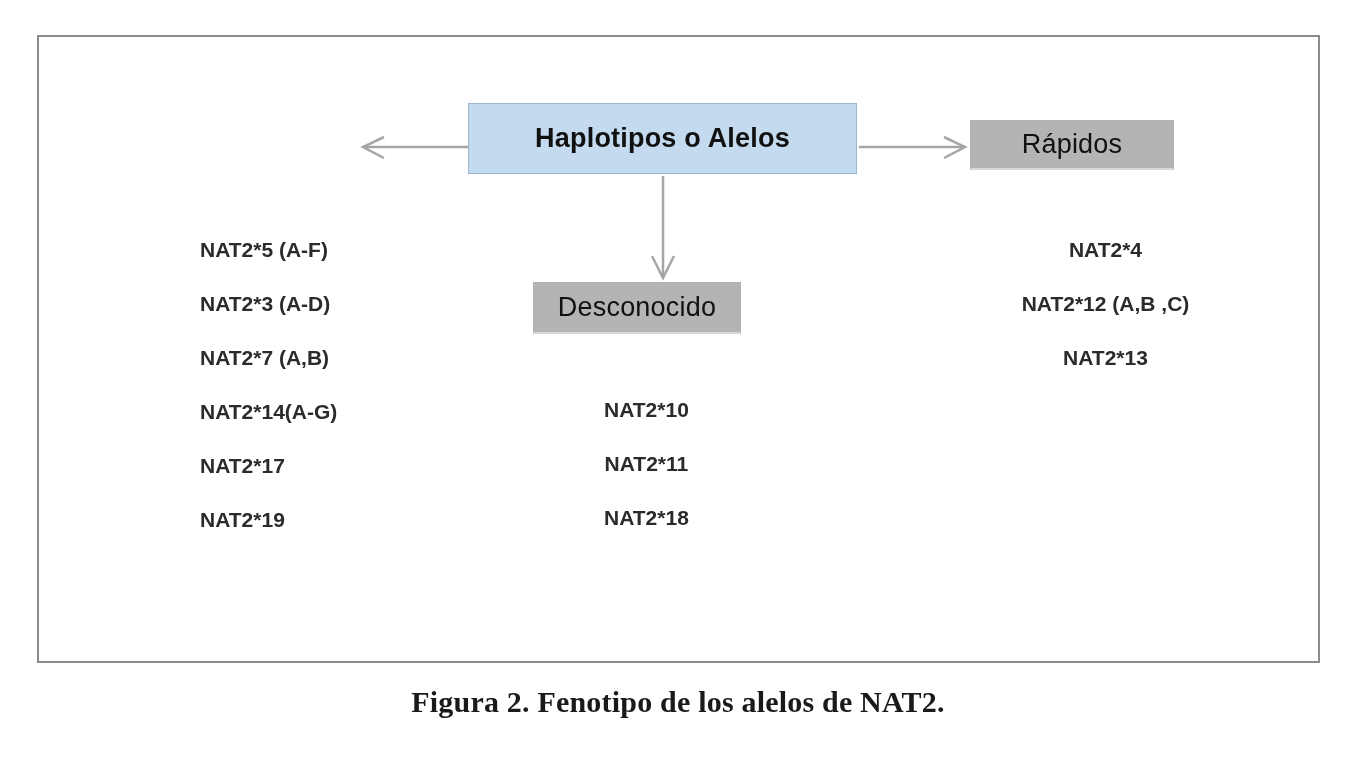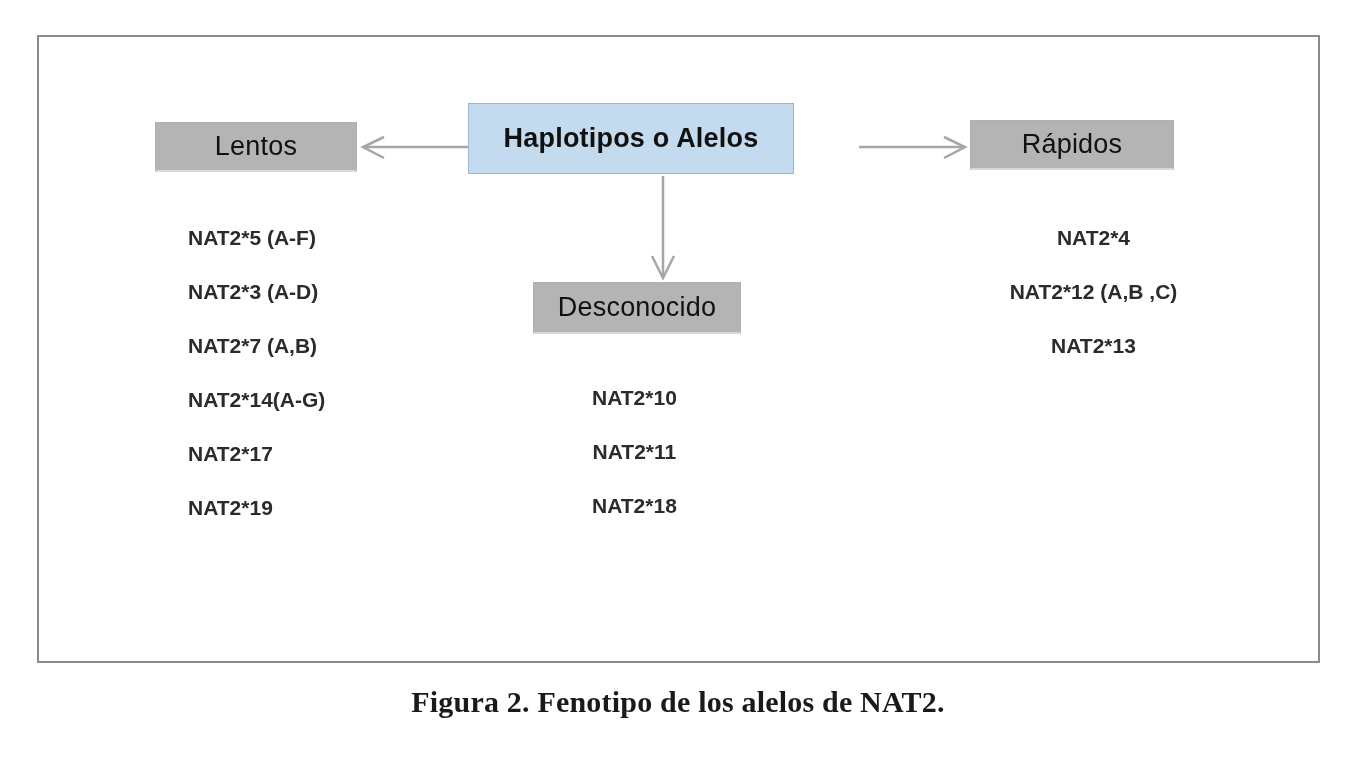--- a/index.html
+++ b/index.html
@@ -64,29 +64,29 @@
   }
   .node-box.blue {
     background: #c3daef;
     border: 1px solid #9ab6d0;
     font-size: 27px;
     font-weight: bold;
     letter-spacing: 0.2px;
   }
 
   #node-lentos      { left: 116px; top: 85px;  width: 202px; height: 50px; }
-  #node-haplotipos  { left: 429px; top: 66px;  width: 326px; height: 71px; }
+  #node-haplotipos  { left: 429px; top: 66px;  width: 389px; height: 71px; }
   #node-rapidos     { left: 931px; top: 83px;  width: 204px; height: 50px; align-items: center; }
   #node-desconocido { left: 494px; top: 245px; width: 208px; height: 52px; }
 
   
   .allele-list {
     position: absolute;
     list-style: none;
-    margin: 4px;
+    margin: 16px;
     padding: 0;
     color: #2b2a2c;
     font-size: 21px;
     font-weight: bold;
     white-space: nowrap;
   }
   .allele-list li {
     line-height: 1;
   }
 
@@ -143,23 +143,20 @@
         <line x1="820" y1="110" x2="923" y2="110" stroke="#a6a6a6" stroke-width="2.5"></line>
         <polyline points="905,100 926,110 905,121" fill="none" stroke="#a6a6a6" stroke-width="2.5"></polyline>
       </g>
 
       <g>
         <line x1="624" y1="139" x2="624" y2="239" stroke="#a6a6a6" stroke-width="2.5"></line>
         <polyline points="613,219 624,241 635,219" fill="none" stroke="#a6a6a6" stroke-width="2.5"></polyline>
       </g>
     </svg>
 
-    <div class="node-box gray" id="node-lentos">
-      <span>Lentos</span>
-    </div>
 
     <div class="node-box blue" id="node-haplotipos">
       <span>Haplotipos o Alelos</span>
     </div>
 
     <div class="node-box gray" id="node-rapidos">
       <span>Rápidos</span>
     </div>
 
     <div class="node-box gray" id="node-desconocido">

